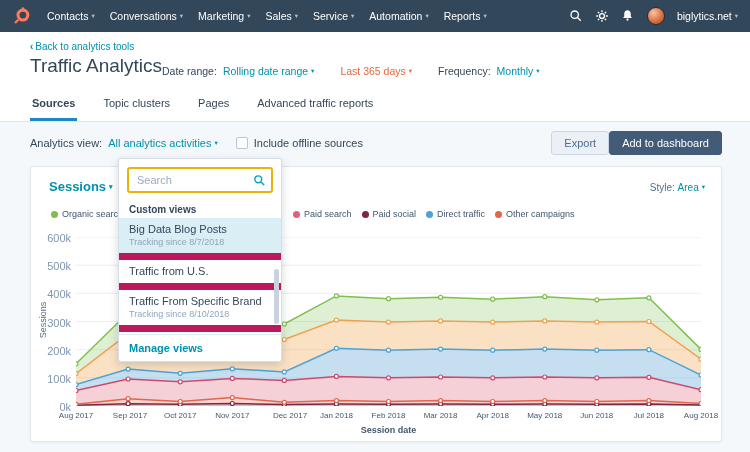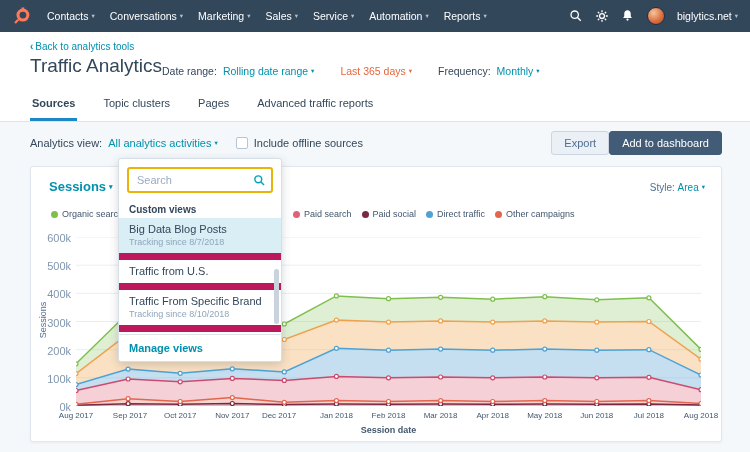--- a/index.html
+++ b/index.html
@@ -306,21 +306,21 @@
           <circle cx="520.8" cy="62.8" r="2" fill="#ffffff" stroke="#7fbf4d" stroke-width="1.2"></circle>
           <circle cx="572.9" cy="60.8" r="2" fill="#ffffff" stroke="#7fbf4d" stroke-width="1.2"></circle>
           <circle cx="625.0" cy="112.4" r="2" fill="#ffffff" stroke="#7fbf4d" stroke-width="1.2"></circle>
         </svg>
     </div>
     <div class="x-labels" id="x-labels">
         <div class="xtick" style="left: 20px;">Aug 2017</div>
         <div class="xtick" style="left: 74px;">Sep 2017</div>
         <div class="xtick" style="left: 124.167px;">Oct 2017</div>
         <div class="xtick" style="left: 176.25px;">Nov 2017</div>
-        <div class="xtick" style="left: 223px;">Dec 2017</div>
+        <div class="xtick" style="left: 234px;">Dec 2017</div>
         <div class="xtick" style="left: 280.417px;">Jan 2018</div>
         <div class="xtick" style="left: 332.5px;">Feb 2018</div>
         <div class="xtick" style="left: 384.583px;">Mar 2018</div>
         <div class="xtick" style="left: 436.667px;">Apr 2018</div>
         <div class="xtick" style="left: 488.75px;">May 2018</div>
         <div class="xtick" style="left: 540.833px;">Jun 2018</div>
         <div class="xtick" style="left: 592.917px;">Jul 2018</div>
         <div class="xtick" style="left: 645px;">Aug 2018</div>
       </div>
     <div class="x-axis-title">Session date</div>

